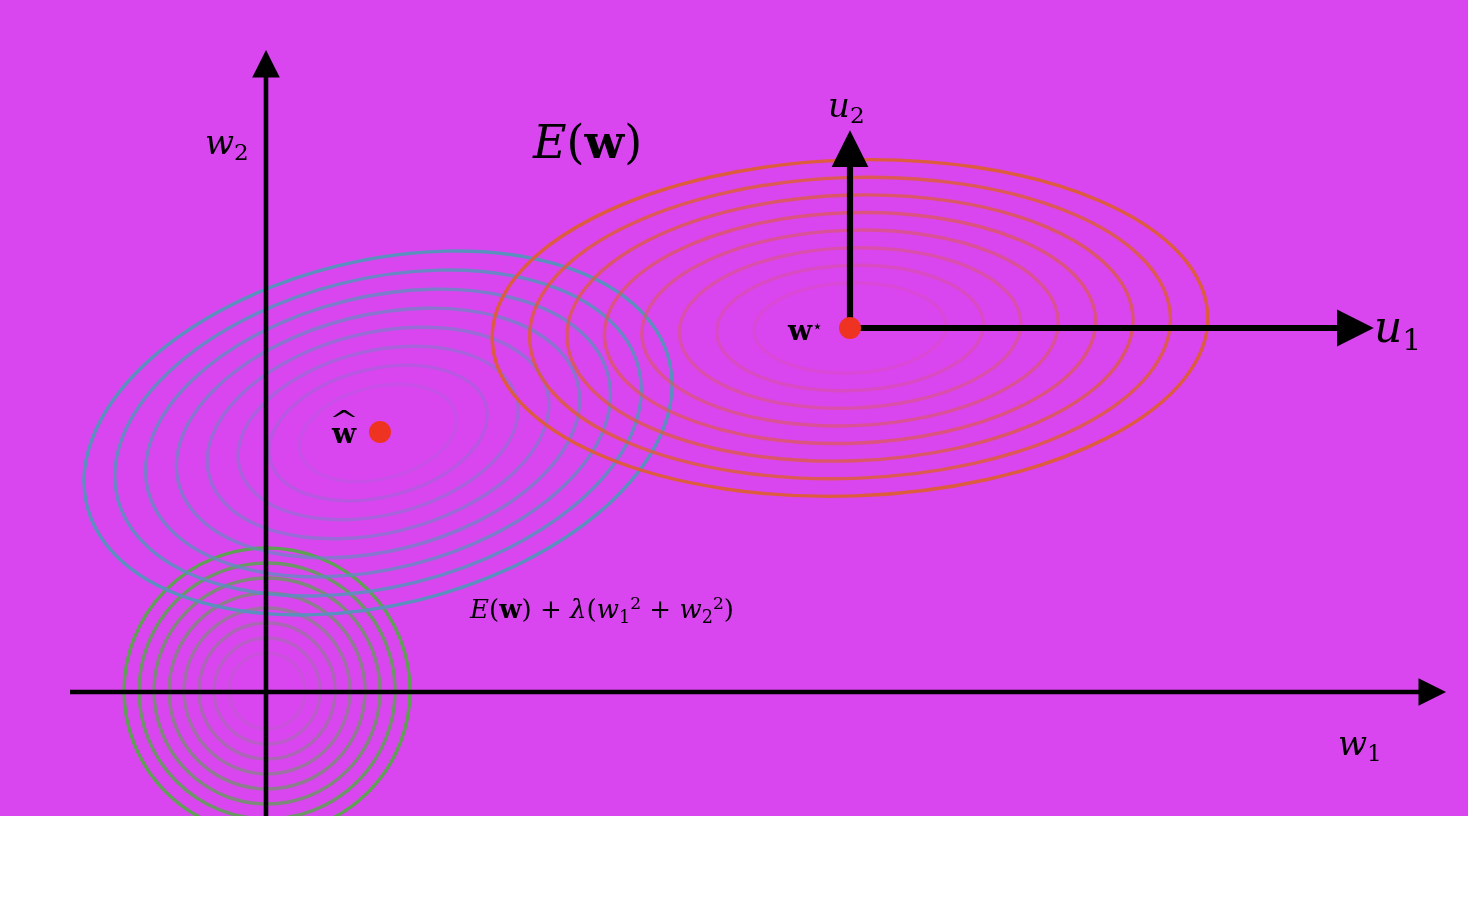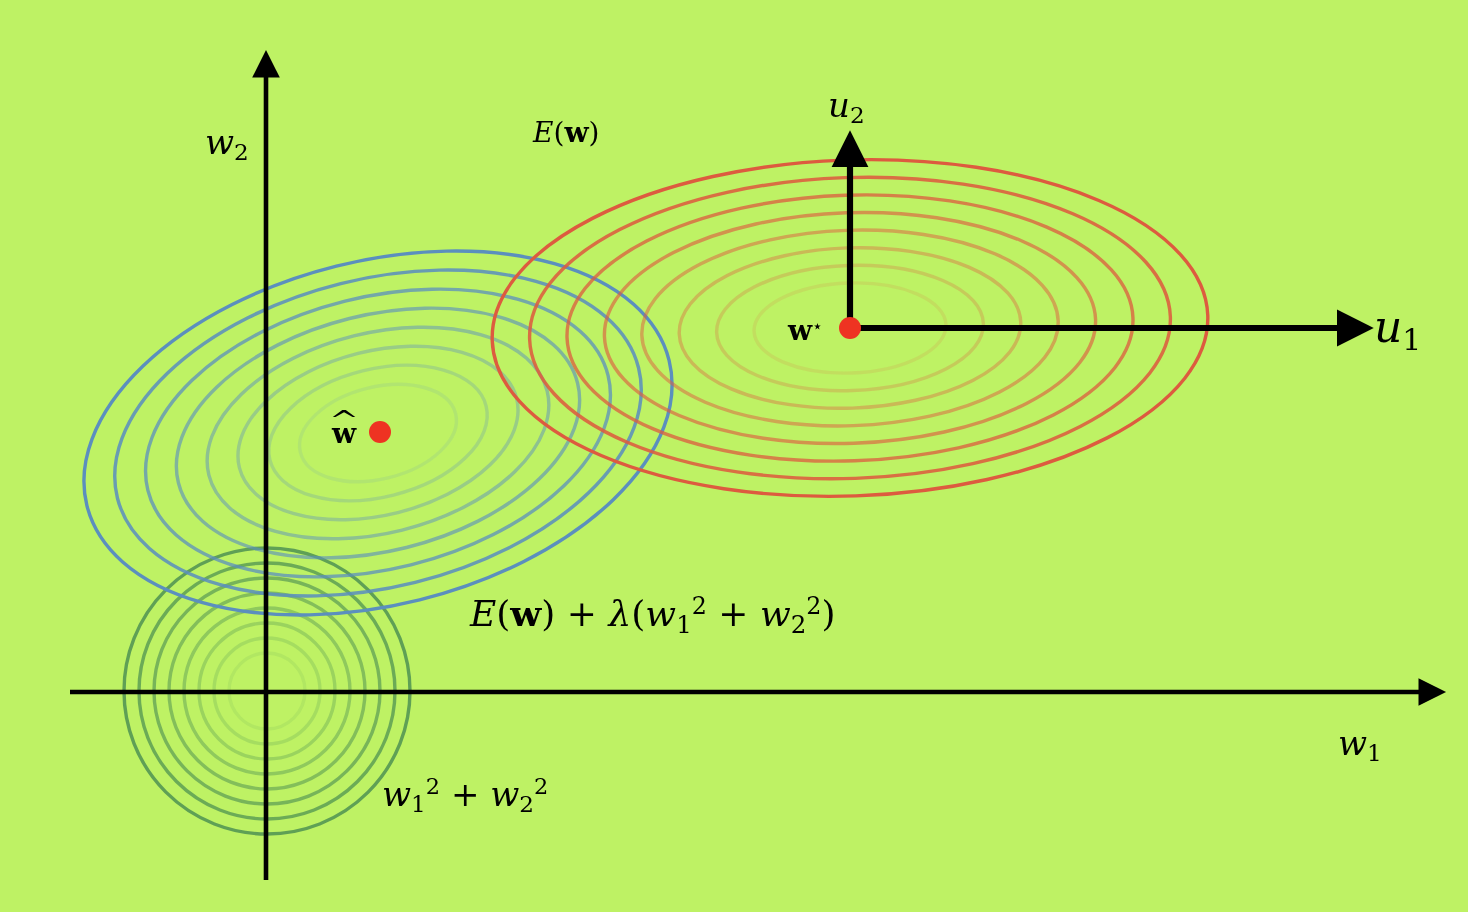--- a/index.html
+++ b/index.html
@@ -3,22 +3,22 @@
 <meta charset="utf-8">
 <style>
   html, body {
     margin: 0;
     padding: 0;
     background: #ffffff;
   }
   #stage {
     position: relative;
     width: 1468px;
-    height: 912px;
-    background: #bef264;
+    height: 816px;
+    background: #d946ef;
     overflow: hidden;
     font-family: "DejaVu Serif", "Liberation Serif", serif;
   }
   svg.layer {
     position: absolute;
     left: 0;
     top: 0;
     width: 1468px;
     height: 912px;
   }
@@ -59,22 +59,22 @@
   .star {
     font-size: 0.62em;
     vertical-align: 0.48em;
     font-style: normal;
   }
   
   #label-w2   { left: 205px; top: 125px;  font-size: 34px; }
   #label-w1   { left: 1338px; top: 726px; font-size: 34px; text-align: center; }
   #label-u2   { left: 828px; top: 88px;   font-size: 34px; text-align: center; }
   #label-u1   { left: 1374px; top: 305px; font-size: 44px; }
-  #label-E    { left: 533px; top: 119px;  font-size: 28px; text-align: right; }
-  #label-Ereg { left: 470px; top: 595px;  font-size: 36px; }
+  #label-E    { left: 533px; top: 119px;  font-size: 46px; text-align: right; }
+  #label-Ereg { left: 470px; top: 595px;  font-size: 26px; }
   #label-reg  { left: 382px; top: 775px;  font-size: 34px; }
   #label-what { left: 332px; top: 420px;  font-size: 28px; }
   #label-wstar{ left: 788px; top: 317px;  font-size: 28px; }
 </style>
 </head>
 <body>
 
 <div id="stage">
 
   <svg class="layer" viewBox="0 0 1468 912" xmlns="http://www.w3.org/2000/svg">
@@ -148,23 +148,20 @@
   </div>
 
   <div class="mathlabel" id="label-E">
     <span class="mi">E</span><span class="mn">(</span><span class="mb">w</span><span class="mn">)</span>
   </div>
 
   <div class="mathlabel" id="label-Ereg">
     <span class="mi">E</span><span class="mn">(</span><span class="mb">w</span><span class="mn">)</span><span class="mn">&nbsp;</span><span class="mn">+</span><span class="mn">&nbsp;</span><span class="mi">λ</span><span class="mn">(</span><span class="mi">w</span><span class="subn">1</span><span class="sup">2</span><span class="mn">&nbsp;</span><span class="mn">+</span><span class="mn">&nbsp;</span><span class="mi">w</span><span class="subn">2</span><span class="sup">2</span><span class="mn">)</span>
   </div>
 
-  <div class="mathlabel" id="label-reg">
-    <span class="mi">w</span><span class="subn">1</span><span class="sup">2</span><span class="mn">&nbsp;</span><span class="mn">+</span><span class="mn">&nbsp;</span><span class="mi">w</span><span class="subn">2</span><span class="sup">2</span>
-  </div>
 
   <div class="mathlabel" id="label-what">
     <span class="hatwrap"><span class="hat">^</span><span class="mb">w</span></span>
   </div>
 
   <div class="mathlabel" id="label-wstar">
     <span class="mb">w</span><span class="star">⋆</span>
   </div>
 
 </div>

